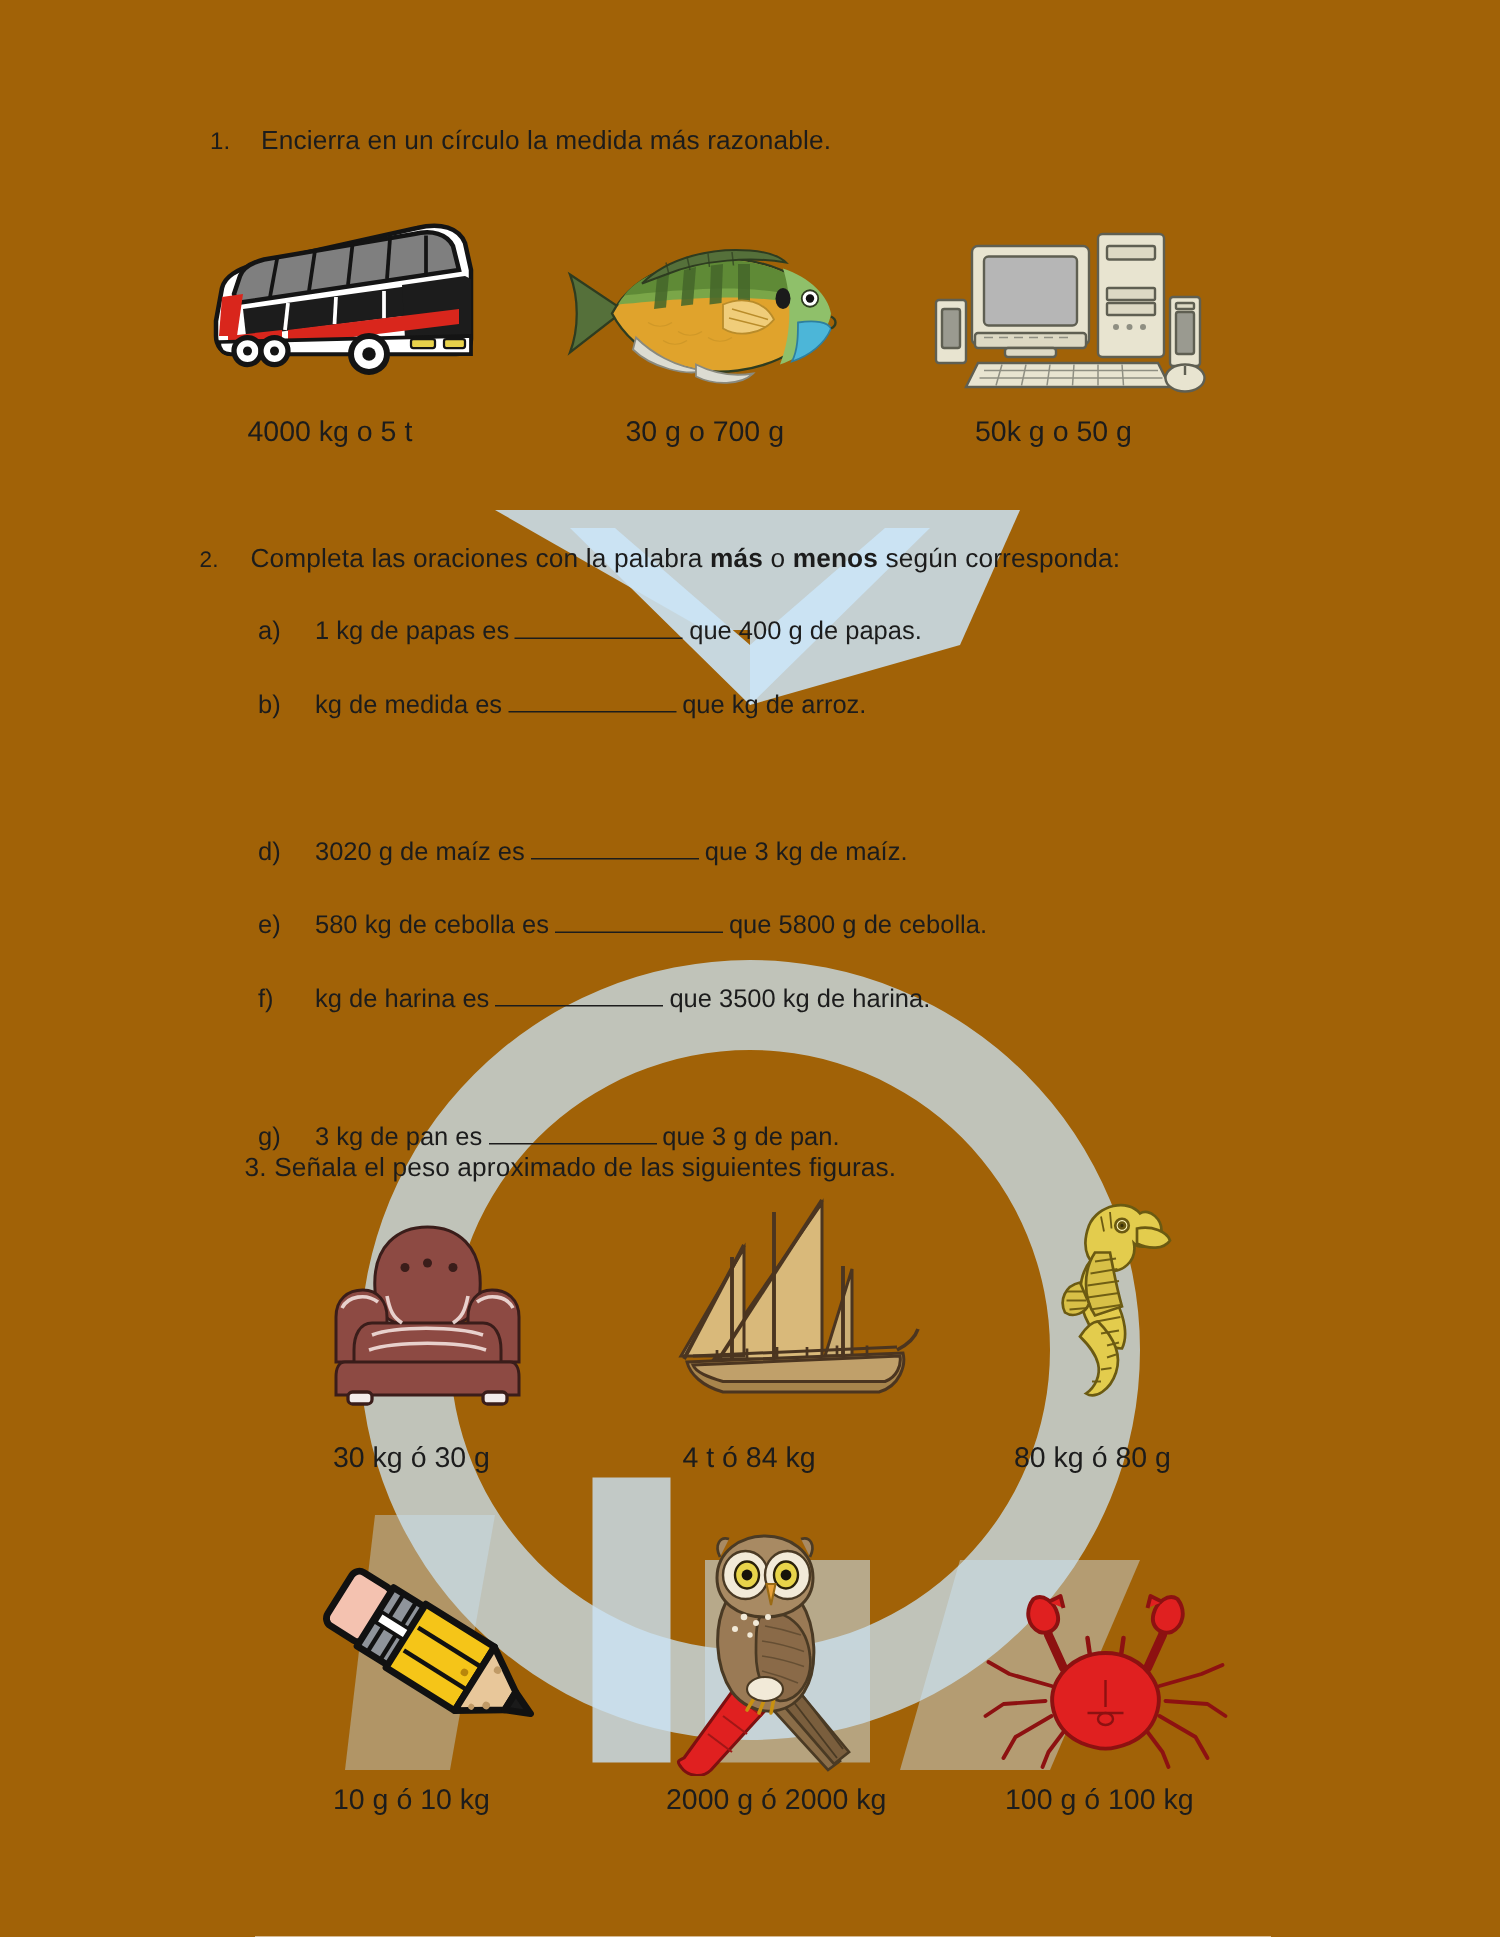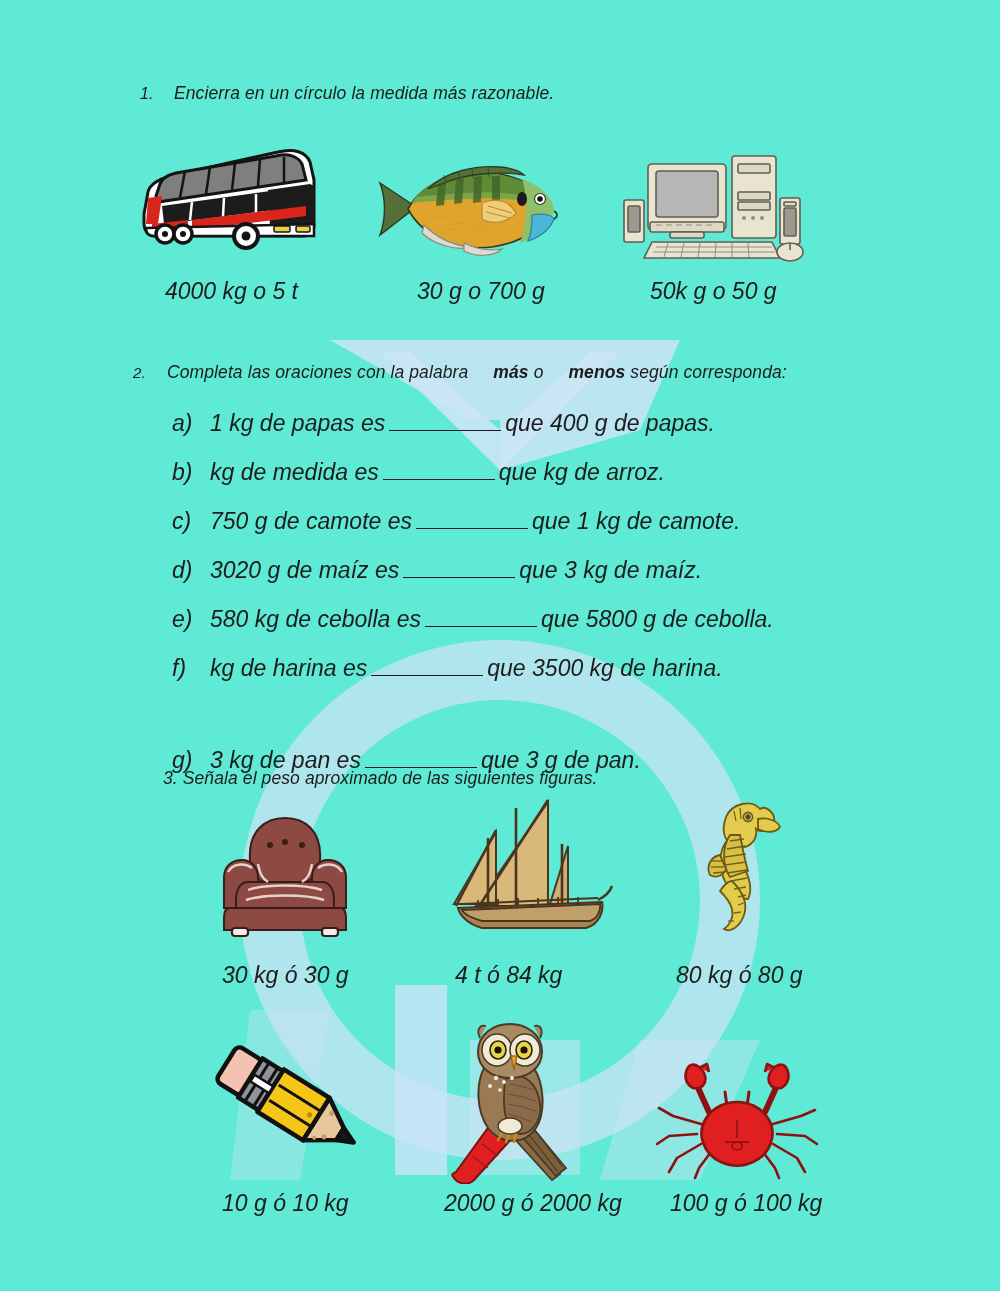--- a/index.html
+++ b/index.html
@@ -9,22 +9,21 @@
   }
   body {
     font-family: "Liberation Sans", sans-serif;
     color: #1a1a1a;
   }
   #page {
     position: relative;
     width: 1000px;
     height: 1291px;
     overflow: hidden;
-    background: #5eead4;
-    font-style: italic;
+    background: #a16207;
   }
 
   
   .watermark {
     position: absolute;
     left: 0; top: 0;
     width: 1000px;
     height: 1291px;
     pointer-events: none;
     z-index: 0;
@@ -37,33 +36,33 @@
     color: #1c1c1c;
     white-space: nowrap;
     letter-spacing: .1px;
   }
   .q-num {
     display: inline-block;
     width: 34px;
     font-size: 16px;
   }
   .q-num.sm { font-size: 15px; }
-  b { font-weight: bold; margin-left: 20px; }
+  b { font-weight: bold; }
 
   .caption {
     position: absolute;
-    font-size: 23px;
+    font-size: 19px;
     color: #1c1c1c;
     white-space: nowrap;
     text-align: center;
   }
 
   .item-row {
     position: absolute;
-    font-size: 23px;
+    font-size: 17px;
     color: #1c1c1c;
     white-space: nowrap;
   }
   .item-letter {
     display: inline-block;
     width: 38px;
   }
   .blank {
     display: inline-block;
     border-bottom: 1.4px solid #1c1c1c;
@@ -267,23 +266,20 @@
   </div>
 
   <div class="item-row" style="left:172px; top:410px;">
     <span class="item-letter">a)</span><span>1 kg de papas es</span><span class="blank w1"></span><span>que 400 g de papas.</span>
   </div>
 
   <div class="item-row" style="left:172px; top:459px;">
     <span class="item-letter">b)</span><span>kg de medida es</span><span class="blank w1"></span><span>que  kg de arroz.</span>
   </div>
 
-  <div class="item-row" style="left:172px; top:508px;">
-    <span class="item-letter">c)</span><span>750 g de camote es</span><span class="blank w1"></span><span>que 1 kg de camote.</span>
-  </div>
 
   <div class="item-row" style="left:172px; top:557px;">
     <span class="item-letter">d)</span><span>3020 g de maíz es</span><span class="blank w1"></span><span>que 3 kg de maíz.</span>
   </div>
 
   <div class="item-row" style="left:172px; top:606px;">
     <span class="item-letter">e)</span><span>580 kg de cebolla es</span><span class="blank w1"></span><span>que 5800 g de cebolla.</span>
   </div>
 
   <div class="item-row" style="left:172px; top:655px;">

